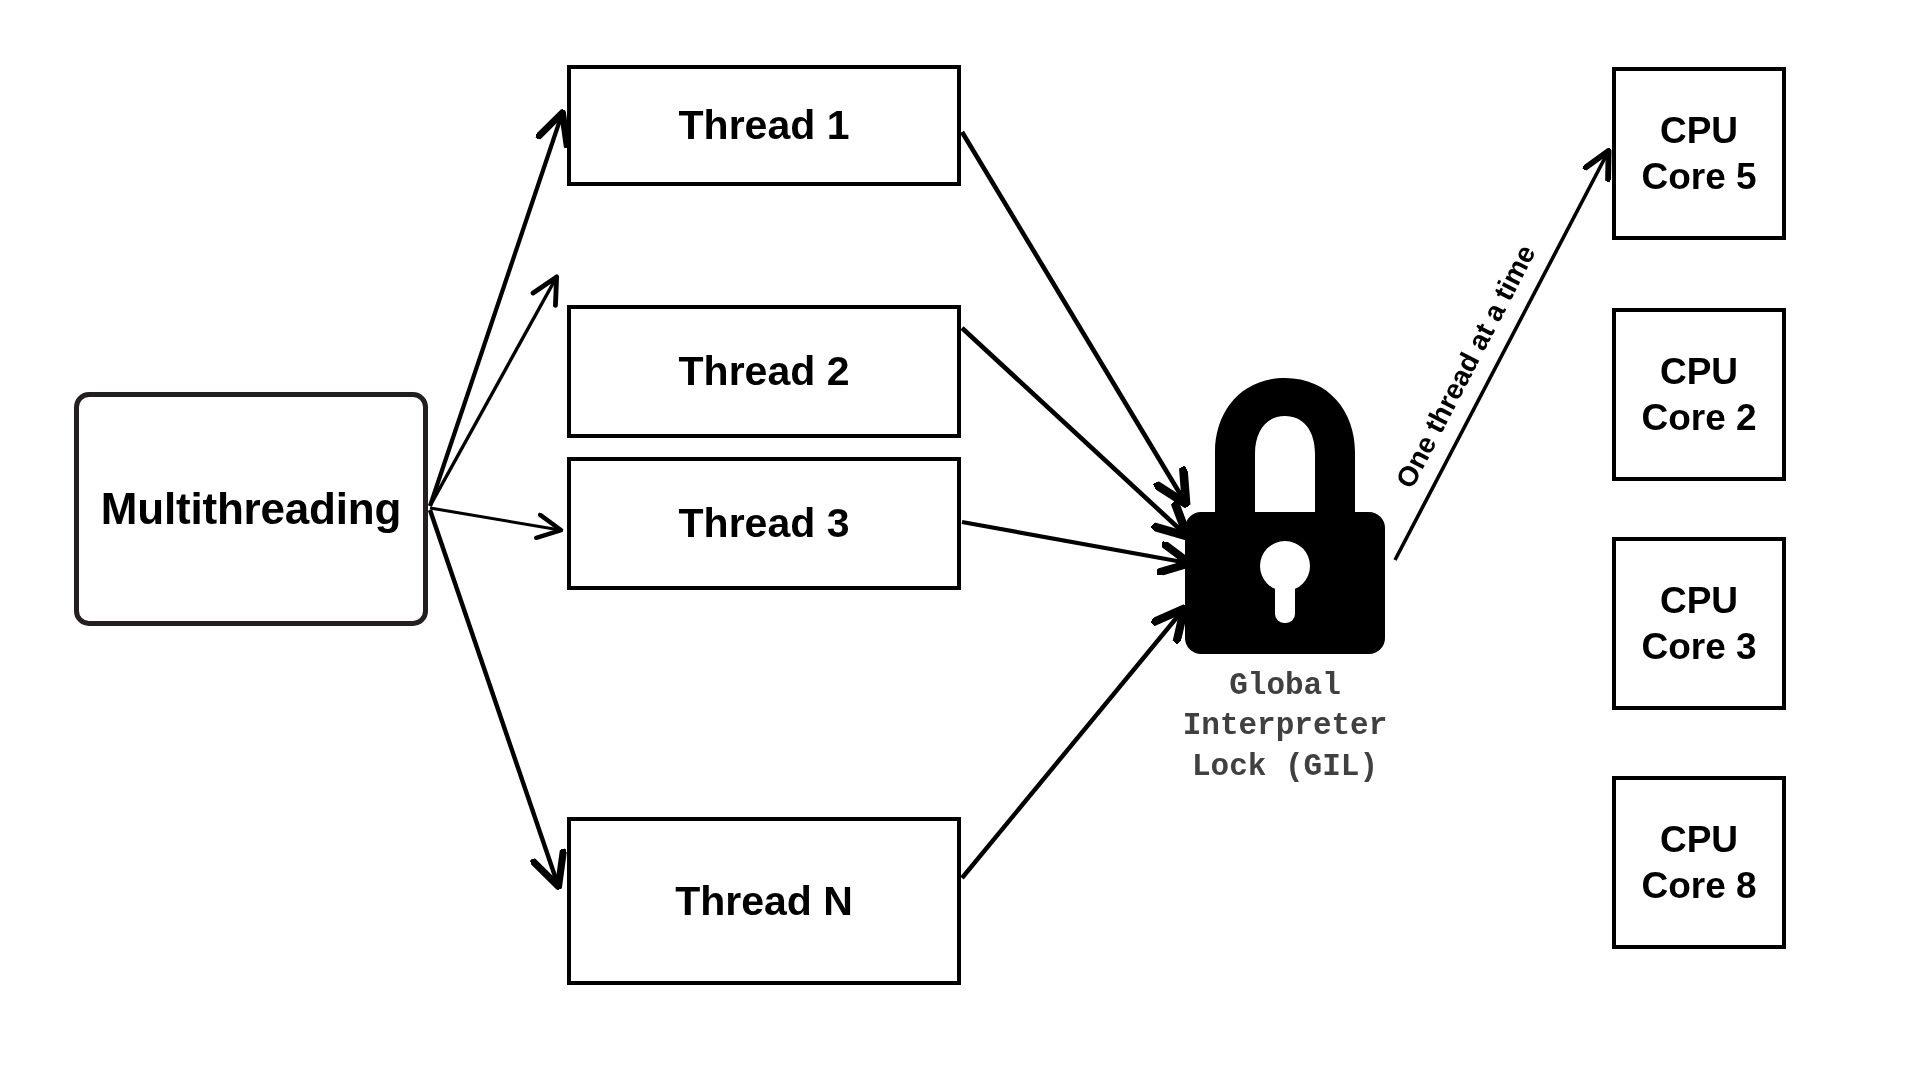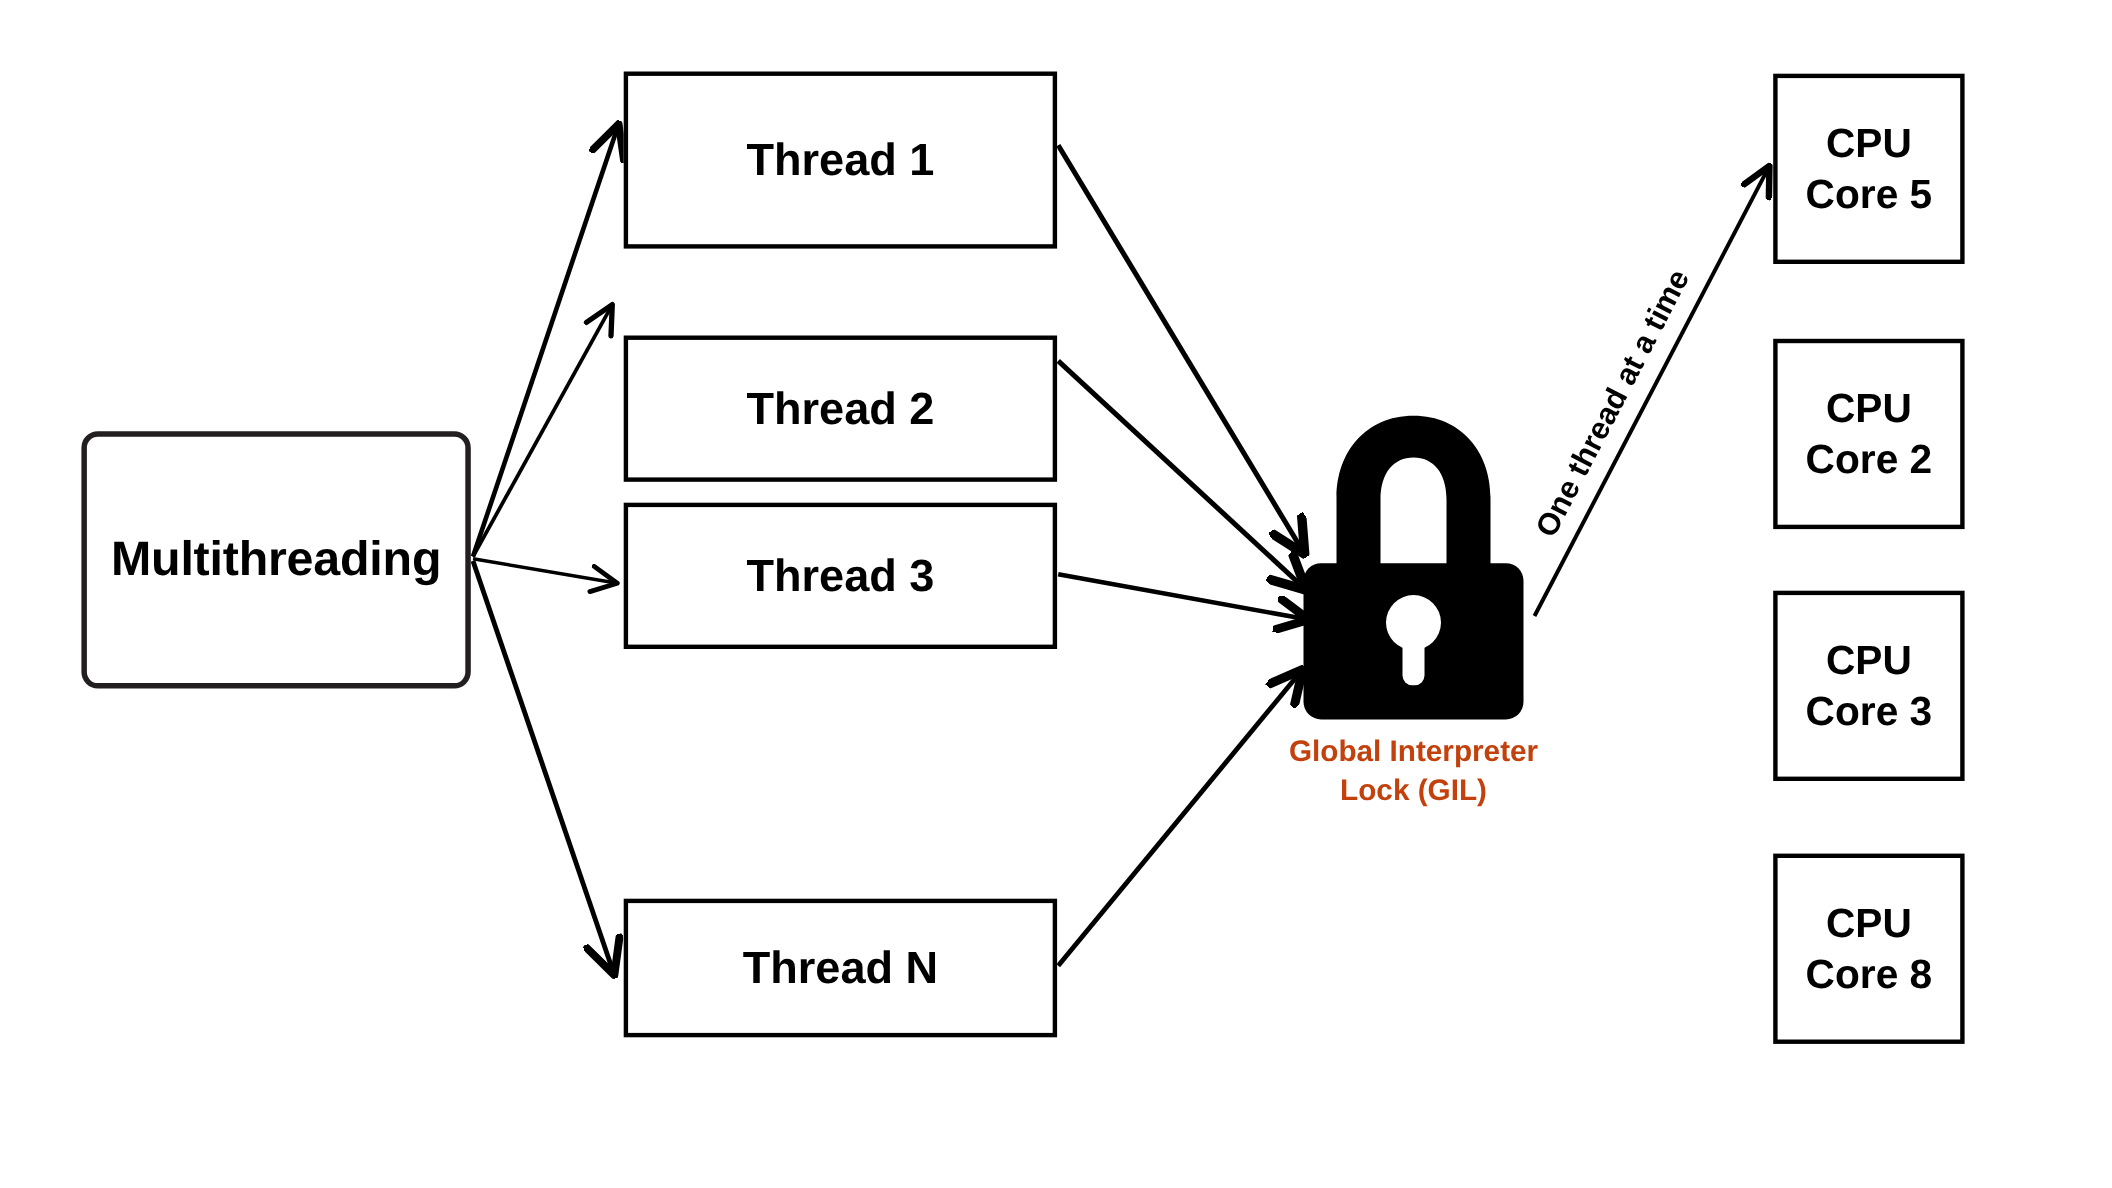--- a/index.html
+++ b/index.html
@@ -68,24 +68,25 @@
     flex-direction: column;
     align-items: center;
   }
   .lock-icon {
     display: block;
   }
   .lock-caption {
     margin-top: 8px;
     width: 300px;
     text-align: center;
-    font-size: 27px;
+    font-size: 31px;
     font-weight: 700;
     line-height: 1.3;
-    color: #c2410c;
+    color: #404040;
+    font-family: Liberation Mono, monospace;
   }
 
   .edge-label {
     position: absolute;
     font-size: 28px;
     font-weight: 700;
     color: #000000;
     white-space: nowrap;
     transform-origin: 0 50%;
   }
@@ -124,33 +125,33 @@
 
     <line x1="962" y1="878" x2="1183" y2="610" stroke="#000000" stroke-width="4.4" marker-end="url(#arrowBold)"></line>
 
     <line x1="1395" y1="560" x2="1608" y2="152" stroke="#000000" stroke-width="3.6" marker-end="url(#arrowMed)"></line>
   </svg>
 
   <div class="node node-root" style="left:74px; top:392px; width:354px; height:234px;border-radius:15px;">
     <span>Multithreading</span>
   </div>
 
-  <div class="node node-thread" style="left:567px; top:65px; width:394px; height:161px;">
+  <div class="node node-thread" style="left:567px; top:65px; width:394px; height:121px;">
     <span>Thread 1</span>
   </div>
 
   <div class="node node-thread" style="left:567px; top:262px; width:394px; height:133px;margin-top:43px;">
     <span>Thread 2</span>
   </div>
 
   <div class="node node-thread" style="left:567px; top:457px; width:394px; height:133px;">
     <span>Thread 3</span>
   </div>
 
-  <div class="node node-thread" style="left:567px; top:817px; width:394px; height:126px;">
+  <div class="node node-thread" style="left:567px; top:817px; width:394px; height:168px;">
     <span>Thread N</span>
   </div>
 
   <div class="lock-wrap" style="left:1135px; top:370px; width:300px;">
     <svg class="lock-icon" width="212" height="288" viewBox="0 0 212 288">
 
       <path d="M 106 8
                C 62 8, 36 42, 36 82
                L 36 150
                L 76 150

